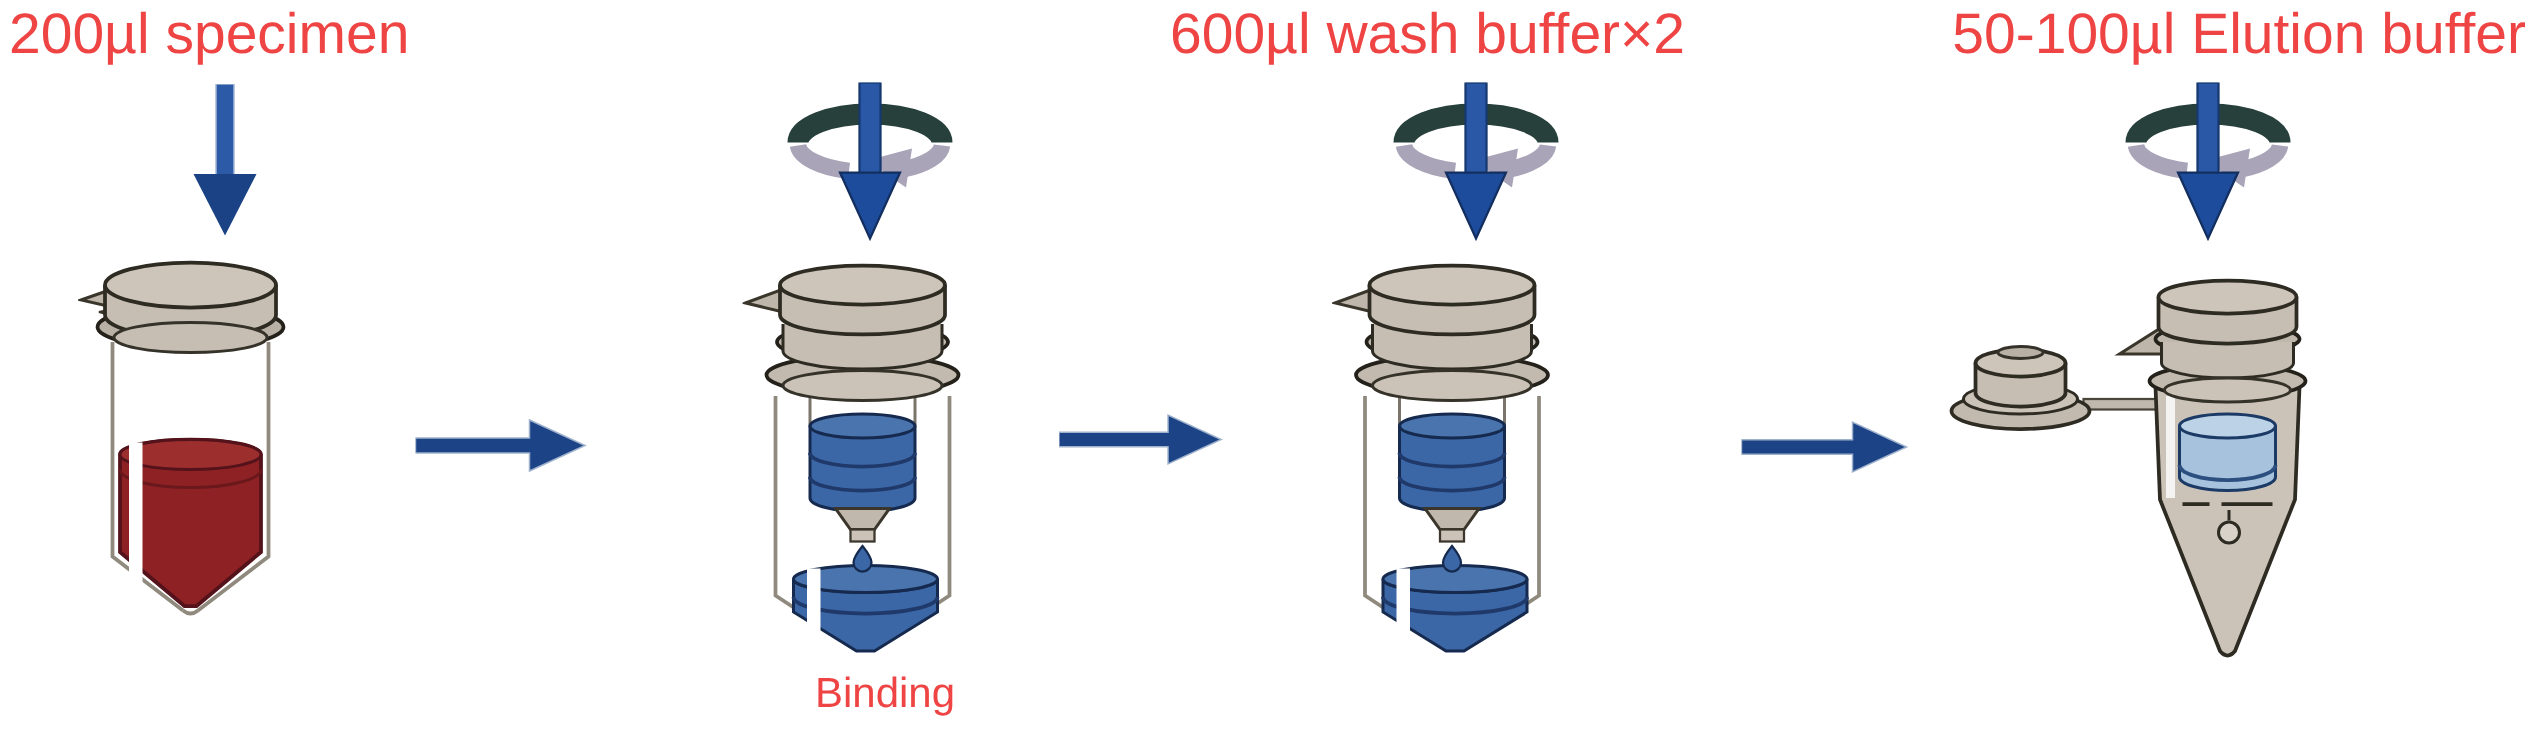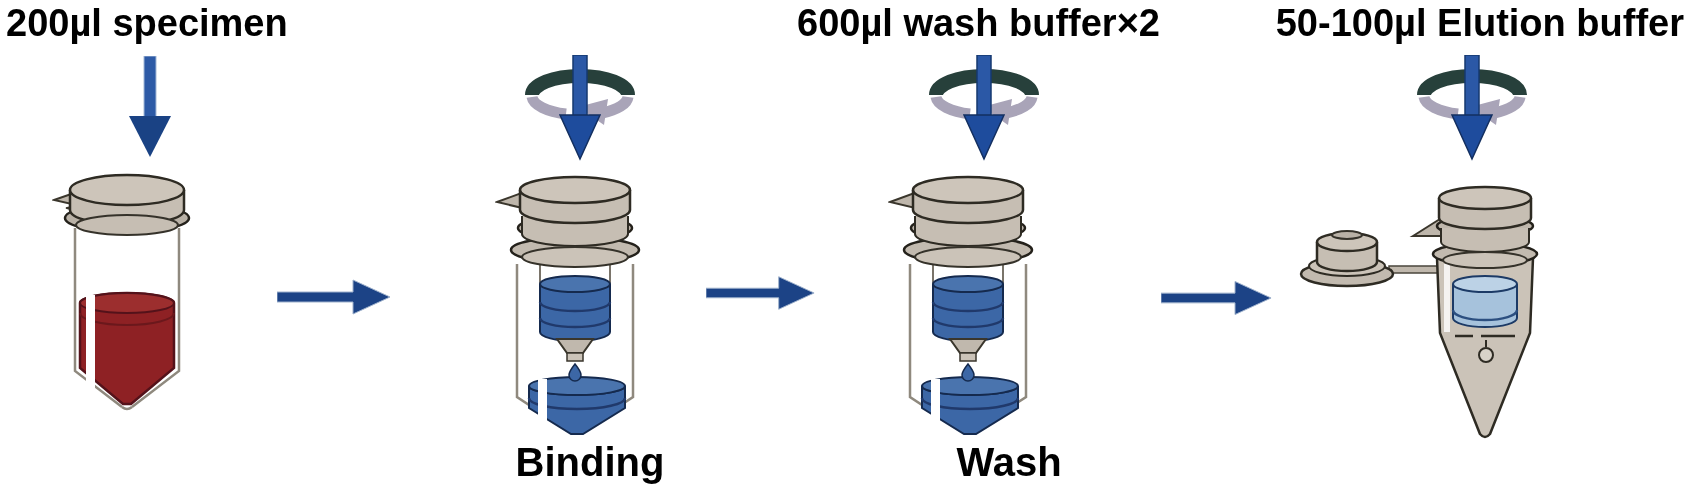--- a/index.html
+++ b/index.html
@@ -5,27 +5,27 @@
   html,body{margin:0;padding:0;background:#ffffff;}
   #canvas{
     position:relative;
     width:1686px;height:495px;
     background:#ffffff;
     font-family:"Liberation Sans", sans-serif;
     overflow:hidden;
   }
   .lbl{
     position:absolute;
-    color:#000000;
-    font-weight:700;
+    color:#ef4444;
+    font-weight:400;
     font-size:38px;
     line-height:46px;
     white-space:nowrap;
   }
-  .lbl.bottom{font-size:40px;line-height:48px;text-align:center;}
+  .lbl.bottom{font-size:28px;line-height:48px;text-align:center;}
   .art{position:absolute;}
 </style>
 </head>
 <body>
 
 <div id="canvas">
 
   <div class="lbl" style="left:6px;top:0px;">200µl specimen</div>
 
   <svg class="art" style="left:127px;top:56px;" width="46" height="102" viewBox="0 0 46 102">
@@ -94,21 +94,21 @@
     <ellipse cx="80" cy="18" rx="55" ry="13" fill="#cdc5ba" stroke="#2e2b23" stroke-width="2.5"></ellipse>
     <ellipse cx="80" cy="85" rx="53" ry="10" fill="#cbc3b8" stroke="#35322a" stroke-width="2"></ellipse>
   </svg>
 
   <div class="lbl bottom" style="left:500px;top:438px;width:180px;">Binding</div>
 
   <svg class="art" style="left:706px;top:273px;" width="110" height="40" viewBox="0 0 115 40">
     <polygon points="0,15 76,15 76,3 113,20 76,37 76,25 0,25" fill="#1c4386" stroke="#9eb1cc" stroke-width="1"></polygon>
   </svg>
 
-  <div class="lbl" style="left:797px;top:0px;">600µl wash buffer×2</div>
+  <div class="lbl" style="left:780px;top:0px;">600µl wash buffer×2</div>
 
   <svg class="art" style="left:920px;top:55px;" width="128" height="110" viewBox="0 0 128 110">
     <path d="M16,40 A48,19 0 0 1 112,40" fill="none" stroke="#27403b" stroke-width="14"></path>
     <path d="M16,42 A48,19 0 0 0 50,59" fill="none" stroke="#a9a4b8" stroke-width="11"></path>
     <path d="M112,42 A48,19 0 0 1 86,58" fill="none" stroke="#a9a4b8" stroke-width="11"></path>
     <polygon points="62,52 92,44 88,70" fill="#a9a4b8"></polygon>
     <rect x="57" y="0" width="14" height="64" fill="#2b58a6" stroke="#16386f" stroke-width="1.5"></rect>
     <polygon points="44,60 84,60 64,104" fill="#1e4c9d" stroke="#132f60" stroke-width="1.5"></polygon>
   </svg>
 
@@ -130,21 +130,20 @@
     <path d="M80,192 C84,197 86,200 86,203 A6,6 0 1 1 74,203 C74,200 76,197 80,192 Z" fill="#3c67a6" stroke="#152a4e" stroke-width="1.5"></path>
     <polygon points="2,30 40,16 44,40" fill="#beb6ab" stroke="#3a362c" stroke-width="2"></polygon>
     <ellipse cx="80" cy="78" rx="64" ry="13" fill="#c2baaf" stroke="#24211b" stroke-width="2.5"></ellipse>
     <ellipse cx="80" cy="56" rx="57" ry="12" fill="#bfb7ac" stroke="#24211b" stroke-width="2.5"></ellipse>
     <path d="M27,44 L27,62 A53,12 0 0 0 133,62 L133,44" fill="#c6beb3" stroke="#2e2b23" stroke-width="2"></path>
     <path d="M25,18 L25,38 A55,13 0 0 0 135,38 L135,18" fill="#c6beb3" stroke="#2e2b23" stroke-width="2.5"></path>
     <ellipse cx="80" cy="18" rx="55" ry="13" fill="#cdc5ba" stroke="#2e2b23" stroke-width="2.5"></ellipse>
     <ellipse cx="80" cy="85" rx="53" ry="10" fill="#cbc3b8" stroke="#35322a" stroke-width="2"></ellipse>
   </svg>
 
-  <div class="lbl bottom" style="left:929px;top:438px;width:160px;">Wash</div>
 
   <svg class="art" style="left:1161px;top:278px;" width="112" height="40" viewBox="0 0 115 40">
     <polygon points="0,15 76,15 76,3 113,20 76,37 76,25 0,25" fill="#1c4386" stroke="#9eb1cc" stroke-width="1"></polygon>
   </svg>
 
   <div class="lbl" style="right:2px;top:0px;">50-100µl Elution buffer</div>
 
   <svg class="art" style="left:1408px;top:55px;" width="128" height="110" viewBox="0 0 128 110">
     <path d="M16,40 A48,19 0 0 1 112,40" fill="none" stroke="#27403b" stroke-width="14"></path>
     <path d="M16,42 A48,19 0 0 0 50,59" fill="none" stroke="#a9a4b8" stroke-width="11"></path>

